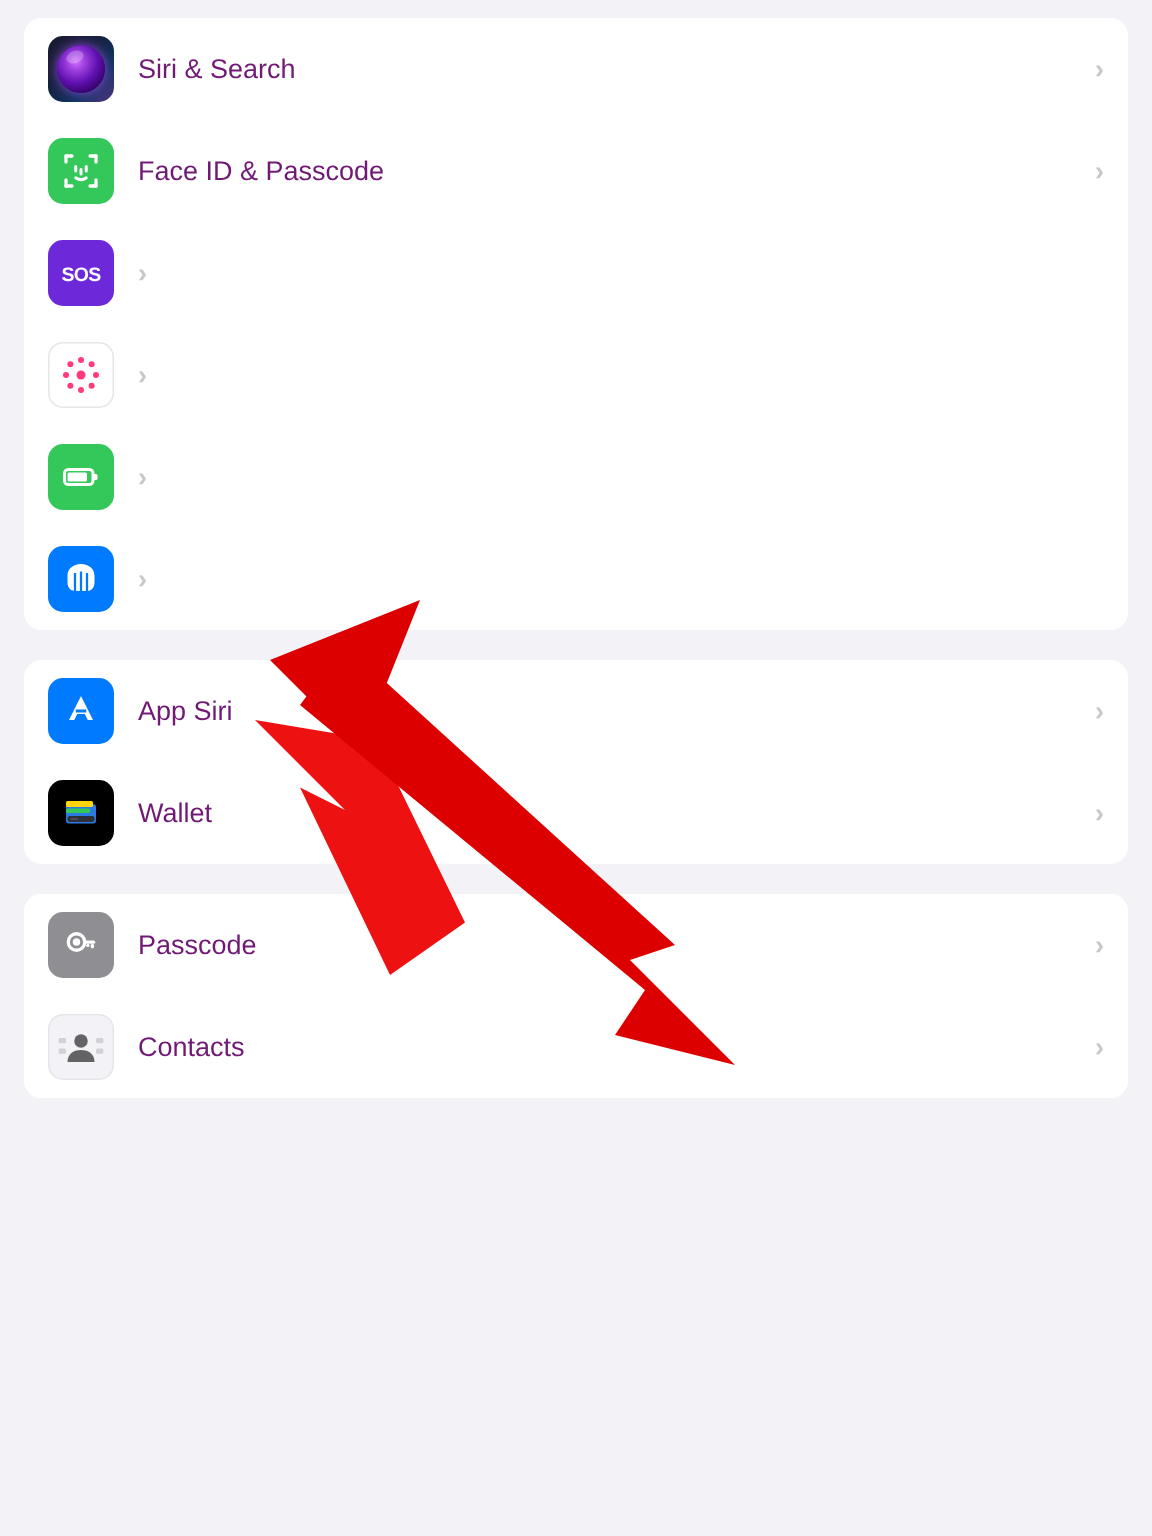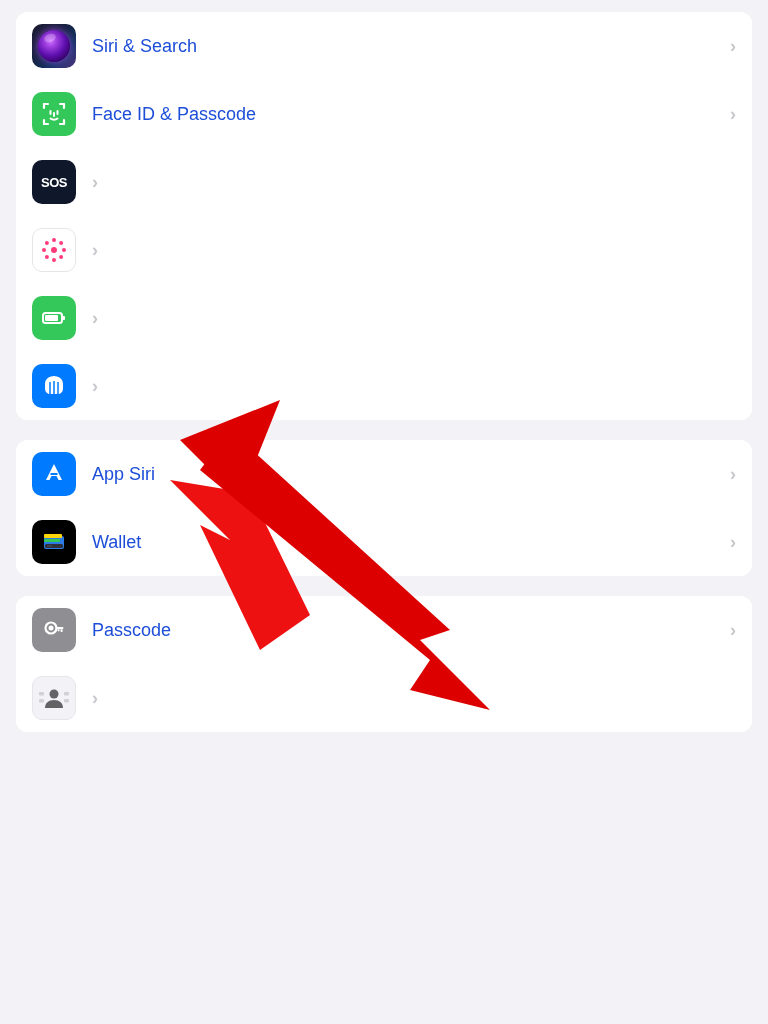--- a/index.html
+++ b/index.html
@@ -57,21 +57,21 @@
       align-items: center;
       justify-content: center;
       flex-shrink: 0;
       margin-right: 16px;
       overflow: hidden;
     }
 
     .row-label {
       flex: 1;
       font-size: 18px;
-      color: #1d4ed8;
+      color: #701a75;
       font-weight: 400;
     }
 
     .chevron {
       color: #c7c7cc;
       font-size: 18px;
       font-weight: 600;
     }
 
     
@@ -79,21 +79,21 @@
       background: linear-gradient(135deg, #1a1a2e 0%, #16213e 40%, #0f3460 70%, #533483 100%);
     }
 
     
     .icon-faceid {
       background: #34c759;
     }
 
     
     .icon-sos {
-      background: #0f172a;
+      background: #6d28d9;
       font-size: 14px;
       font-weight: 700;
       color: white;
       letter-spacing: -0.5px;
     }
 
     
     .icon-exposure {
       background: #ffffff;
       border: 1px solid #e5e5ea;
@@ -321,20 +321,21 @@
 
             <circle cx="15" cy="11" r="4.5" fill="#636366"></circle>
             <path d="M6 25 C6 20 9.5 17 15 17 C20.5 17 24 20 24 25" fill="#636366"></path>
 
             <rect x="0" y="9" width="5" height="3.5" rx="1" fill="#d1d1d6"></rect>
             <rect x="0" y="16" width="5" height="3.5" rx="1" fill="#d1d1d6"></rect>
             <rect x="25" y="9" width="5" height="3.5" rx="1" fill="#d1d1d6"></rect>
             <rect x="25" y="16" width="5" height="3.5" rx="1" fill="#d1d1d6"></rect>
           </svg>
         </div>
+        <span class="row-label">Contacts</span>
         <span class="chevron">›</span>
       </div>
 
     </div>
 
   </div>
 
   <svg class="arrow-overlay" style="position:absolute; top:0; left:0; width:768px; height:1024px; pointer-events:none;" viewBox="0 0 768 1024" xmlns="http://www.w3.org/2000/svg">
 
     <polygon points="170,480 230,540 200,525 260,650 310,615 250,492 290,500" fill="#ee1111"></polygon>

